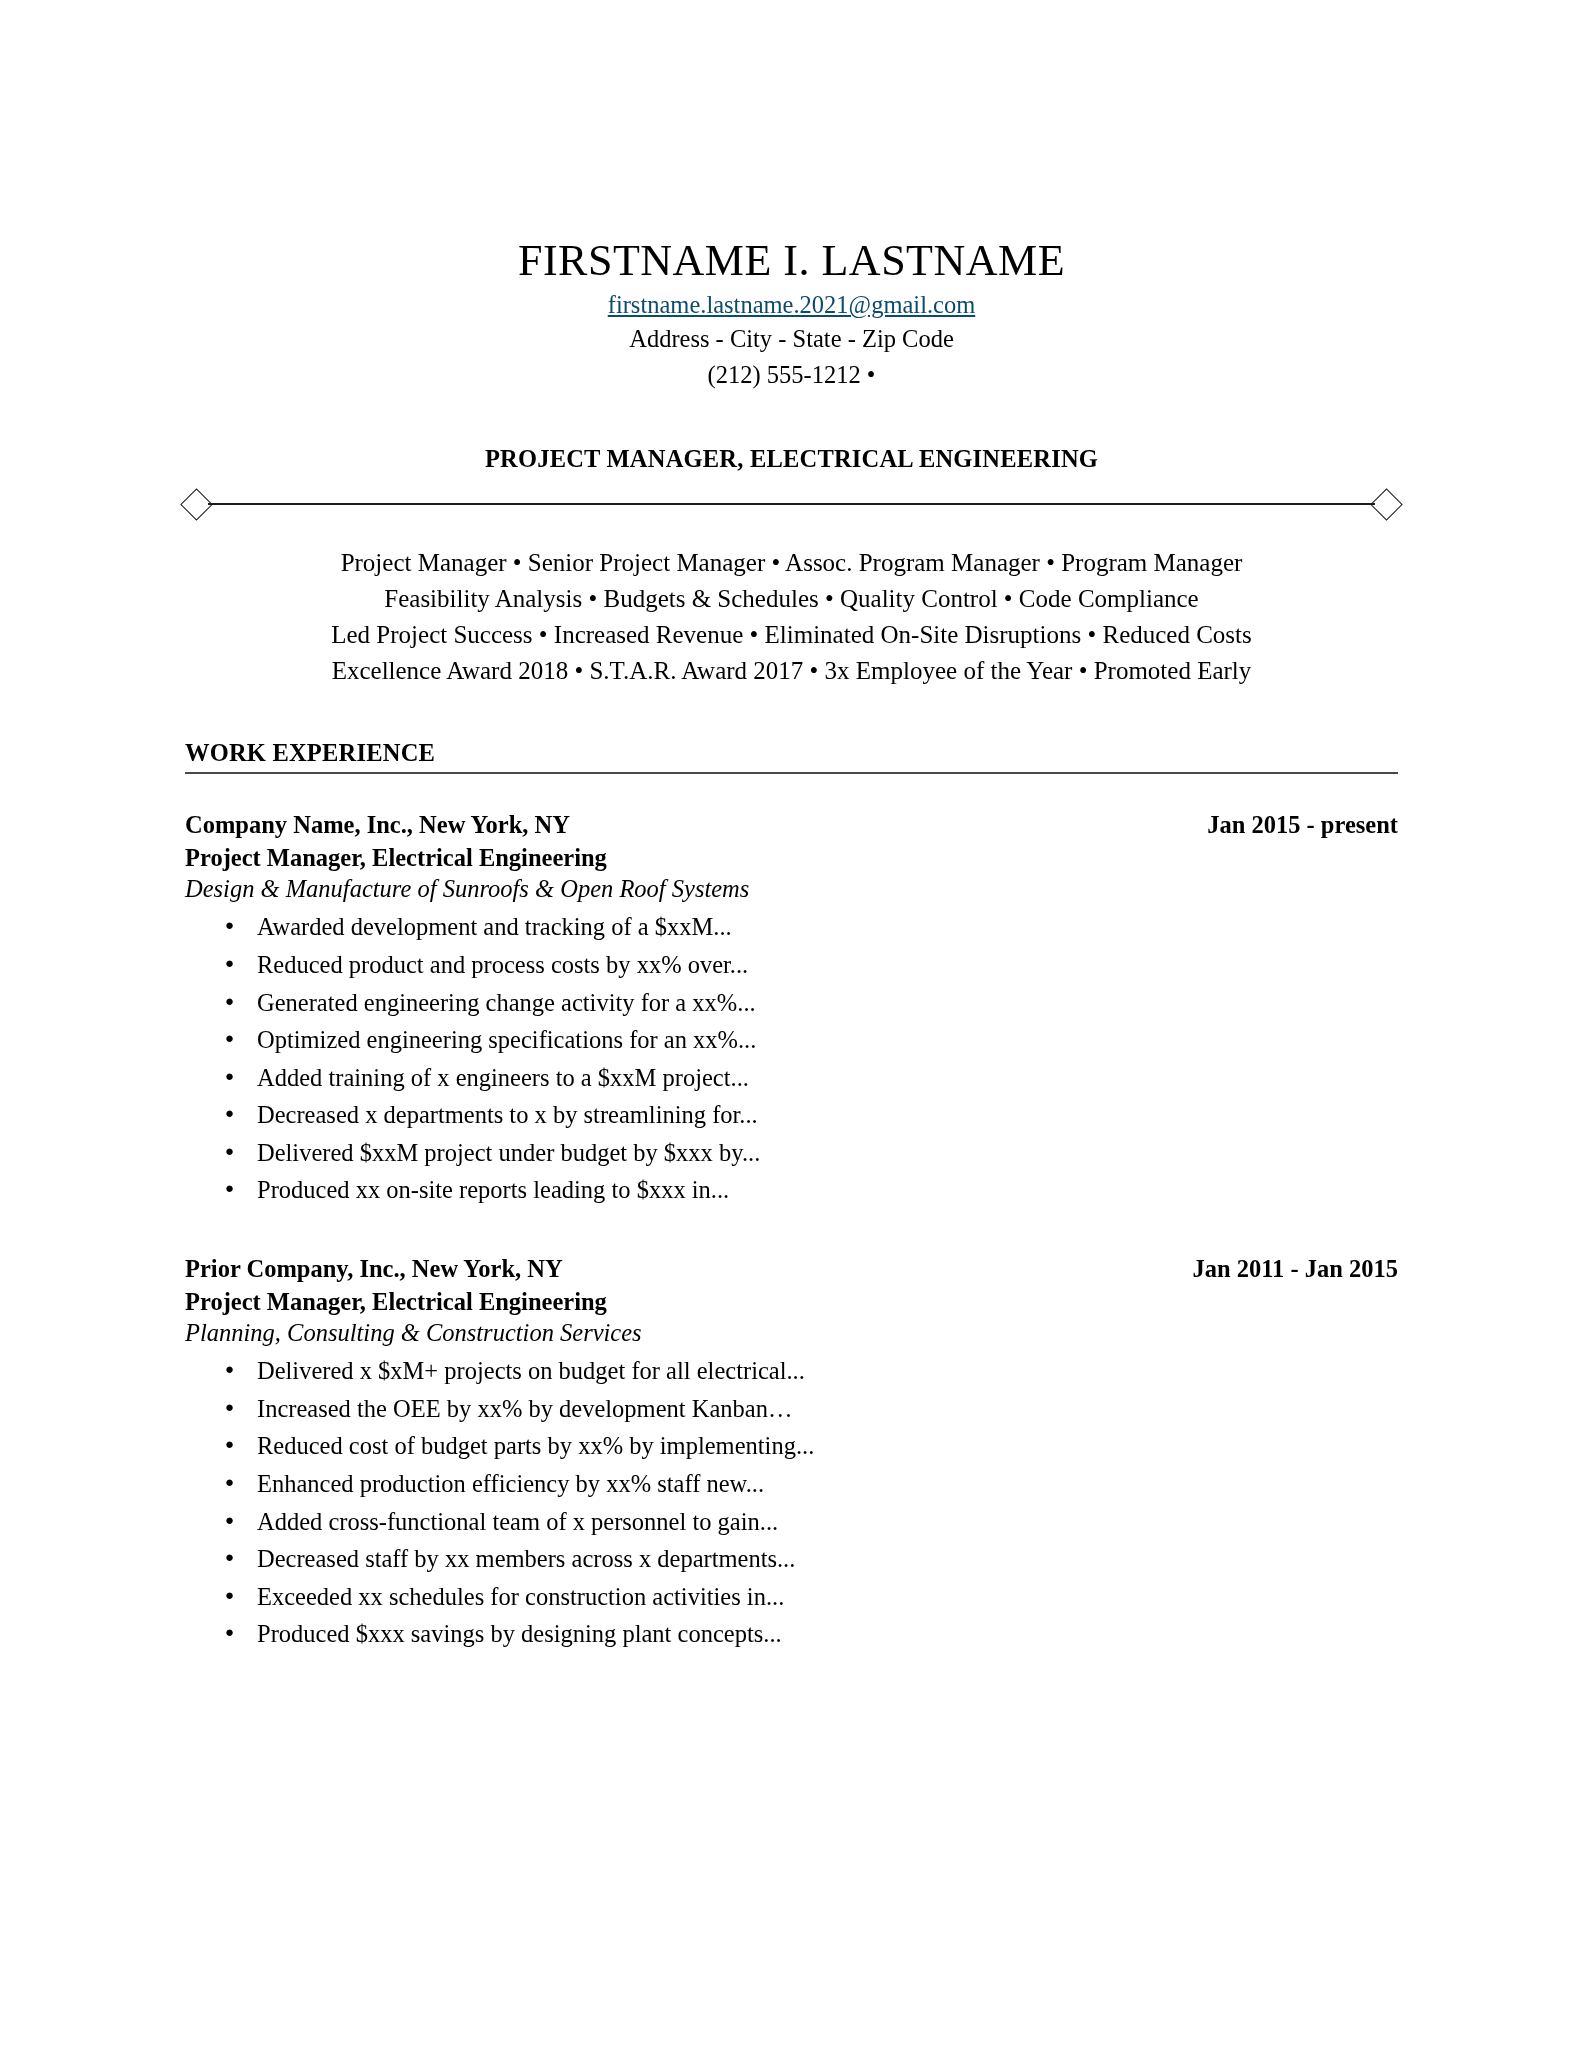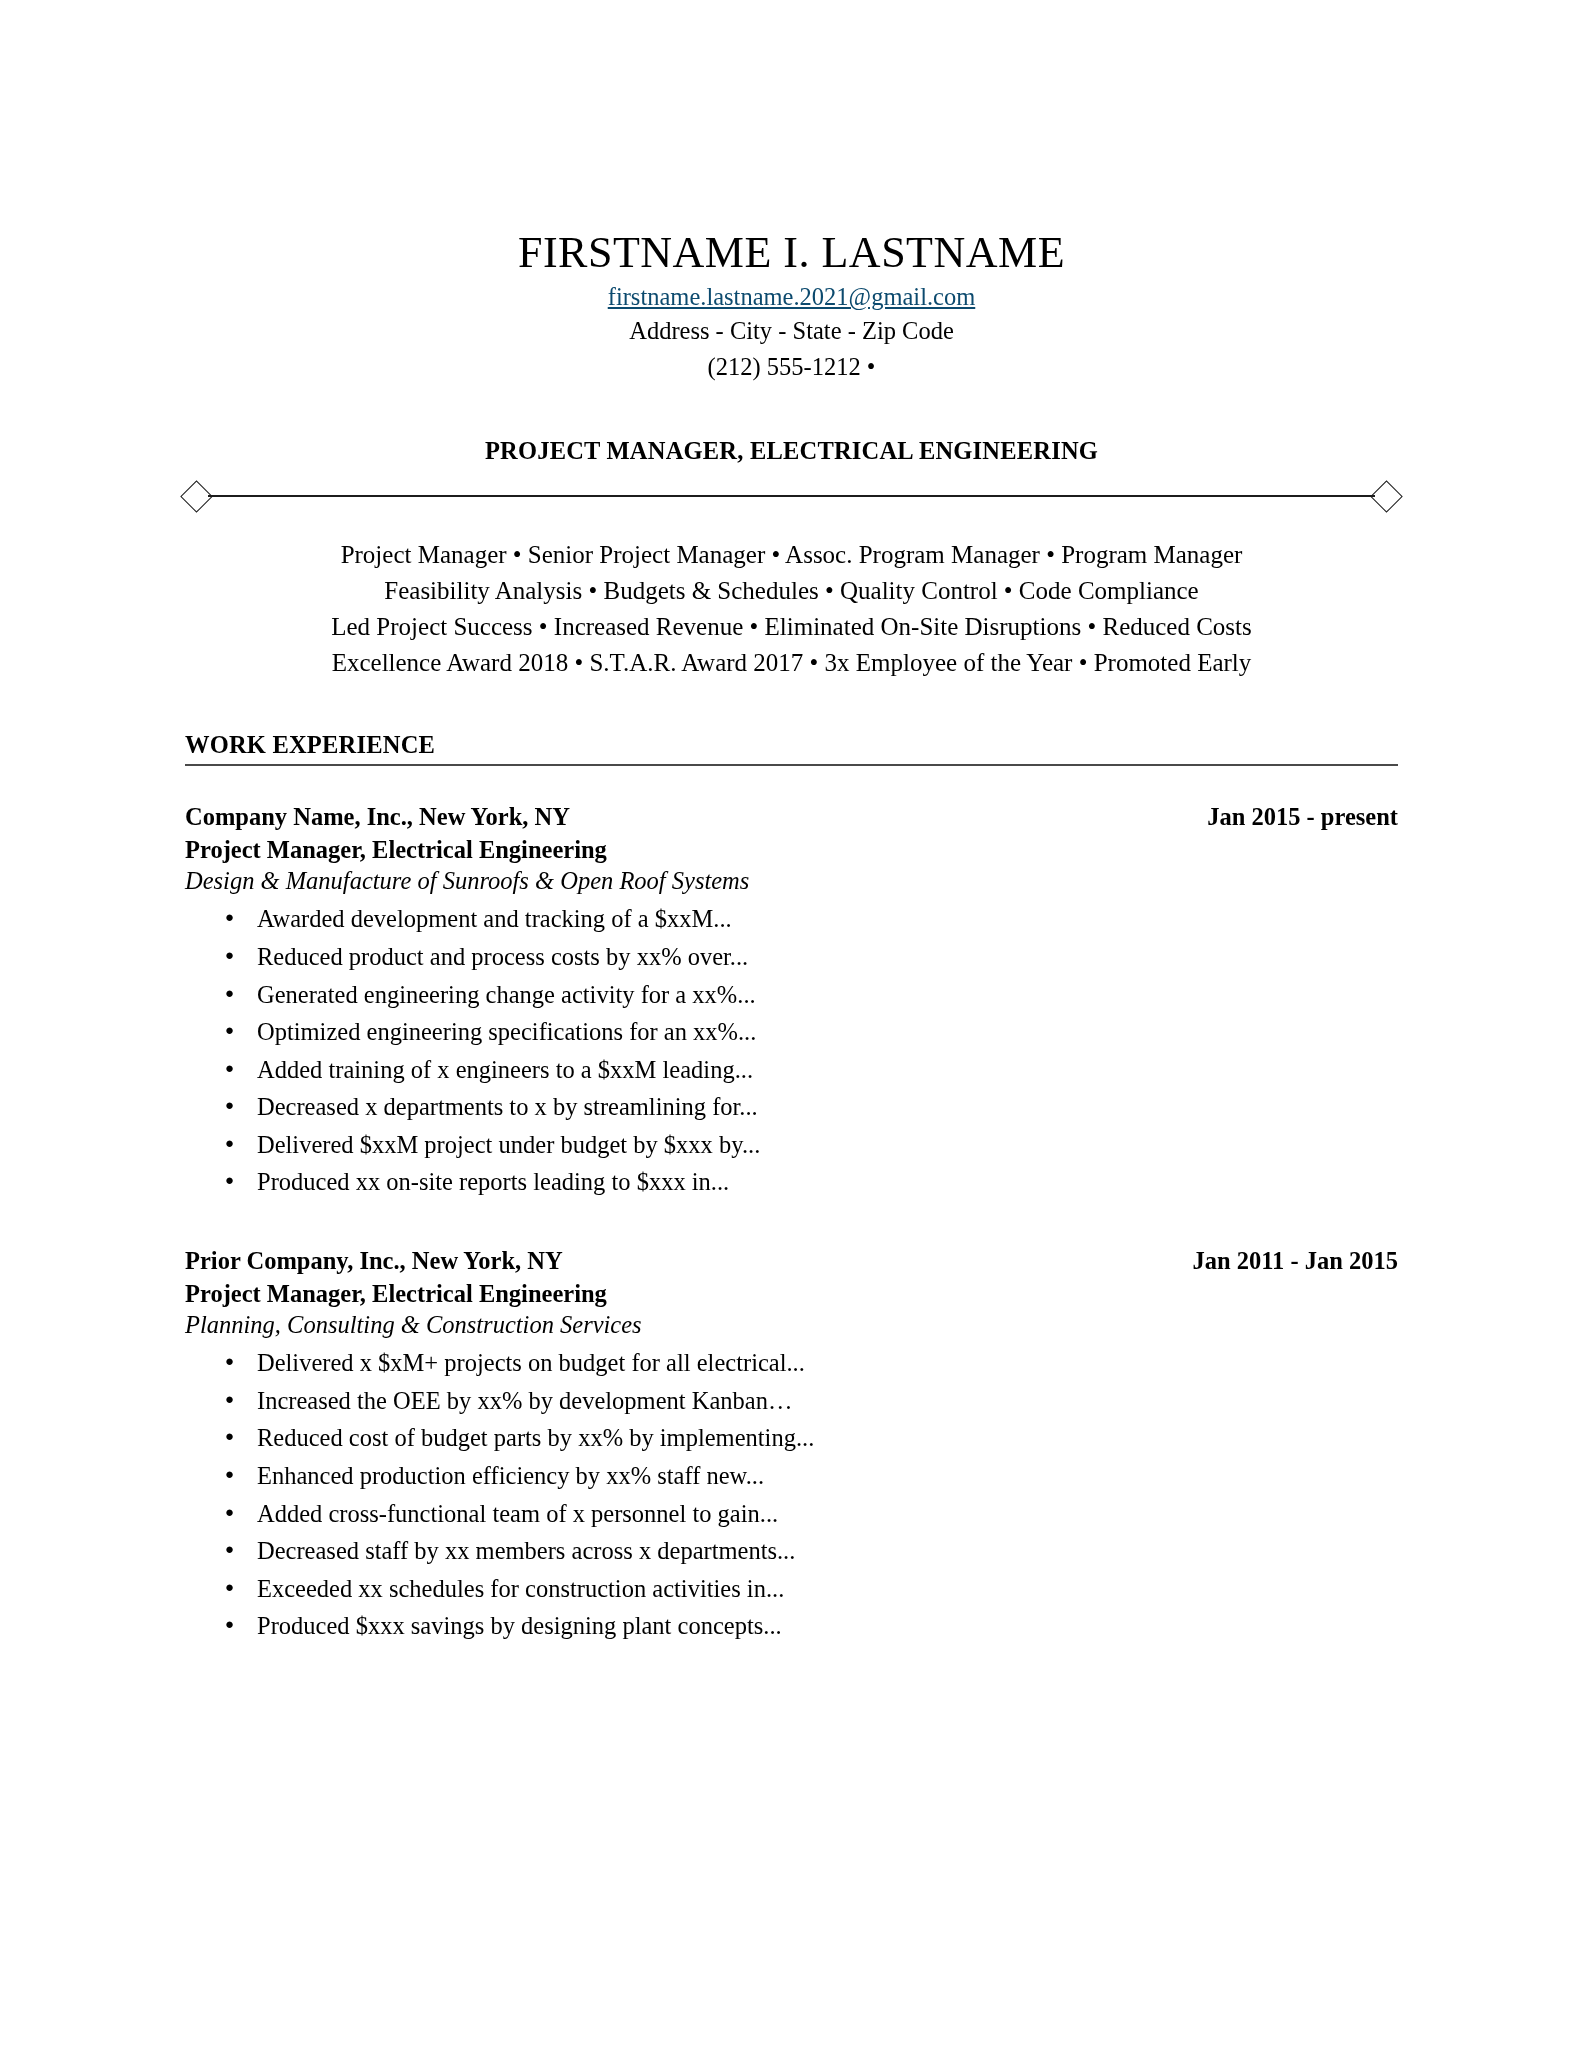--- a/index.html
+++ b/index.html
@@ -15,21 +15,21 @@
     color: #000000;
     overflow: hidden;
   }
 
   .page {
     position: relative;
     width: 1583px;
     height: 2000px;
     background: #ffffff;
     box-sizing: border-box;
-    padding: 0 185px;
+    padding: 8px 185px;
   }
 
   
   .header {
     padding-top: 228px;
     text-align: center;
   }
   .full-name {
     font-size: 44px;
     line-height: 1.12;
@@ -201,21 +201,21 @@
         <div class="job-company">Company Name, Inc., New York, NY</div>
         <div class="job-dates">Jan 2015 - present</div>
       </div>
       <div class="job-role">Project Manager, Electrical Engineering</div>
       <div class="job-desc">Design &amp; Manufacture of Sunroofs &amp; Open Roof Systems</div>
       <ul class="bullets">
         <li>Awarded development and tracking of a $xxM...</li>
         <li>Reduced product and process costs by xx% over...</li>
         <li>Generated engineering change activity for a xx%...</li>
         <li>Optimized engineering specifications for an xx%...</li>
-        <li>Added training of x engineers to a $xxM leading...</li>
+        <li>Added training of x engineers to a $xxM project...</li>
         <li>Decreased x departments to x by streamlining for...</li>
         <li>Delivered $xxM project under budget by $xxx by...</li>
         <li>Produced xx on-site reports leading to $xxx in...</li>
       </ul>
     </div>
 
     <div class="job second">
       <div class="job-head">
         <div class="job-company">Prior Company, Inc., New York, NY</div>
         <div class="job-dates">Jan 2011 - Jan 2015</div>

